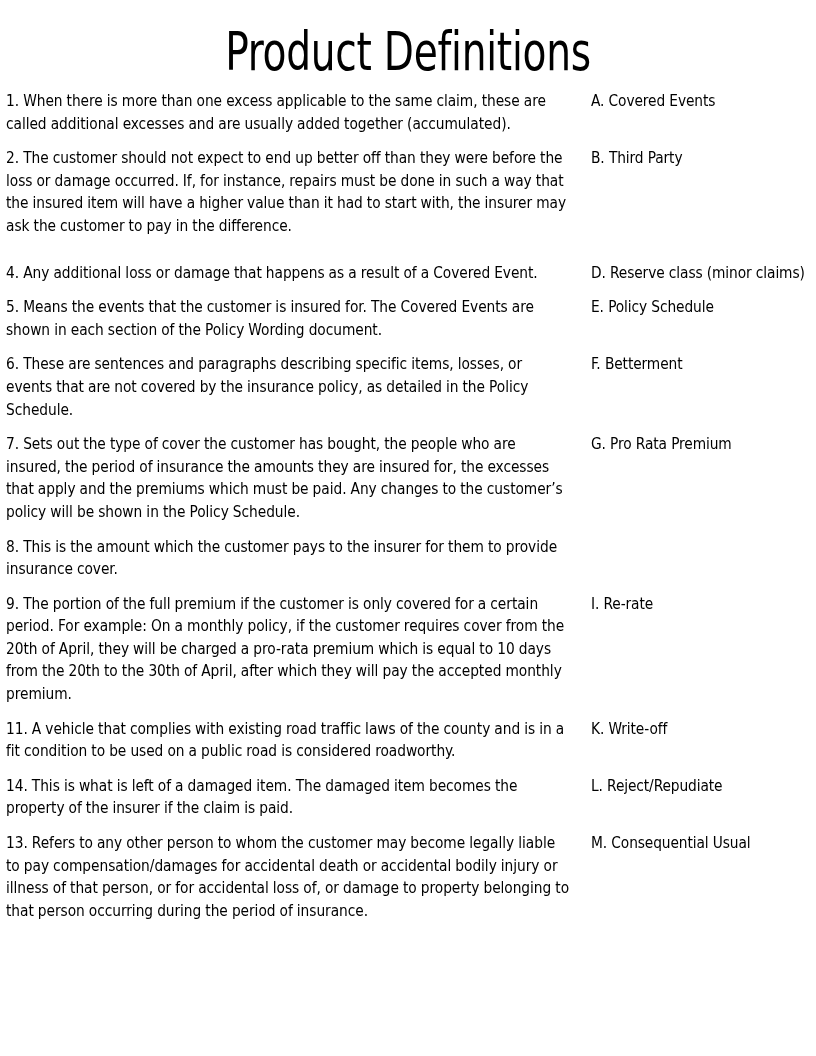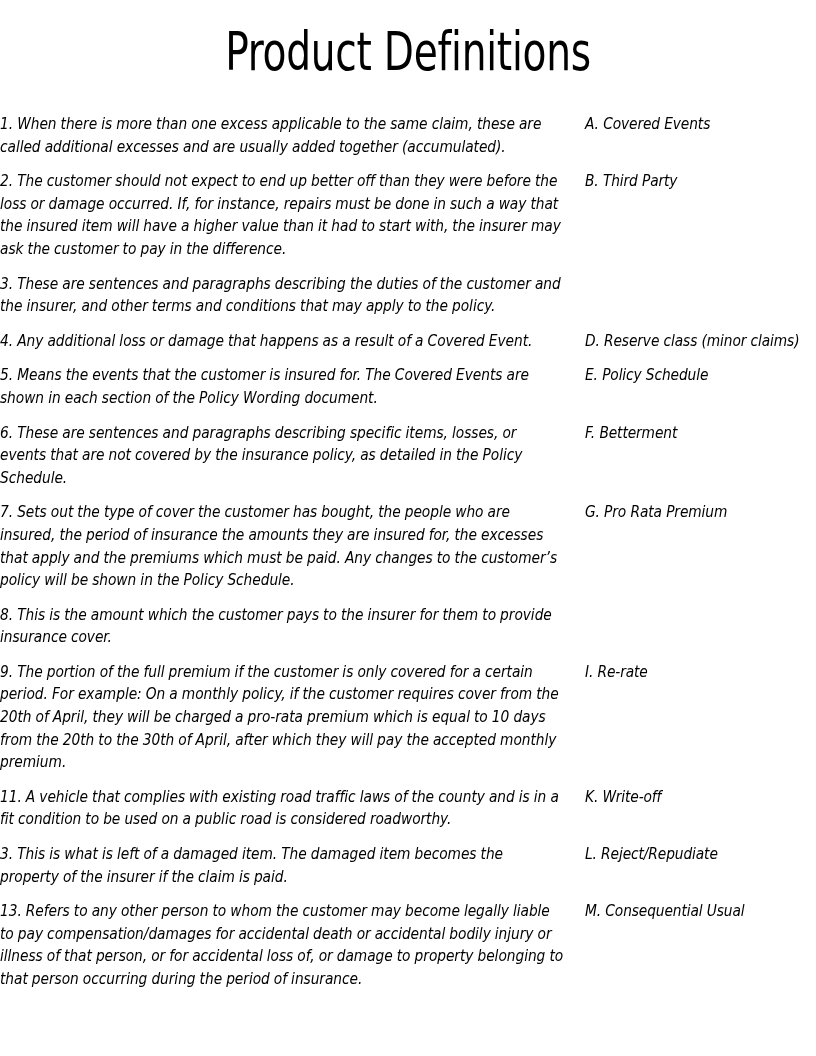--- a/index.html
+++ b/index.html
@@ -28,23 +28,22 @@
     font-weight: 400;
     letter-spacing: -0.3px;
     margin: 0;
     padding-top: 22px;
     font-family: "DejaVu Sans Condensed", "DejaVu Sans", "Liberation Sans", sans-serif;
     font-stretch: condensed;
     transform: scaleX(0.82);
     transform-origin: center top;
   }
   .match-body {
-    margin-top: 31px;
-    padding: 0 0 0 0;
-    font-style: italic;
+    margin-top: 8px;
+    padding: 0 0 0 6px;
   }
   .row {
     display: flex;
     align-items: flex-start;
     margin-bottom: 12px;
   }
   .col-left {
     width: 572px;
     flex: 0 0 572px;
     font-size: 15.3px;
@@ -82,21 +81,20 @@
       <div class="col-left">1. When there is more than one excess applicable to the same claim, these are called additional excesses and are usually added together (accumulated).</div>
       <div class="col-right">A. Covered Events</div>
     </div>
 
     <div class="row">
       <div class="col-left">2. The customer should not expect to end up better off than they were before the loss or damage occurred. If, for instance, repairs must be done in such a way that the insured item will have a higher value than it had to start with, the insurer may ask the customer to pay in the difference.</div>
       <div class="col-right">B. Third Party</div>
     </div>
 
     <div class="row">
-      <div class="col-left">3. These are sentences and paragraphs describing the duties of the customer and the insurer, and other terms and conditions that may apply to the policy.</div>
     </div>
 
     <div class="row">
       <div class="col-left">4. Any additional loss or damage that happens as a result of a Covered Event.</div>
       <div class="col-right">D. Reserve class (minor claims)</div>
     </div>
 
     <div class="row">
       <div class="col-left">5. Means the events that the customer is insured for. The Covered Events are shown in each section of the Policy Wording document.</div>
       <div class="col-right">E. Policy Schedule</div>
@@ -121,21 +119,21 @@
       <div class="col-right">I. Re-rate</div>
     </div>
 
 
     <div class="row">
       <div class="col-left">11. A vehicle that complies with existing road traffic laws of the county and is in a fit condition to be used on a public road is considered roadworthy.</div>
       <div class="col-right">K. Write-off</div>
     </div>
 
     <div class="row">
-      <div class="col-left">3. This is what is left of a damaged item. The damaged item becomes the property of the insurer if the claim is paid.</div>
+      <div class="col-left">14. This is what is left of a damaged item. The damaged item becomes the property of the insurer if the claim is paid.</div>
       <div class="col-right">L. Reject/Repudiate</div>
     </div>
 
     <div class="row">
       <div class="col-left">13. Refers to any other person to whom the customer may become legally liable to pay compensation/damages for accidental death or accidental bodily injury or illness of that person, or for accidental loss of, or damage to property belonging to that person occurring during the period of insurance.</div>
       <div class="col-right">M. Consequential Usual</div>
     </div>
 
   </div>
 </div>

